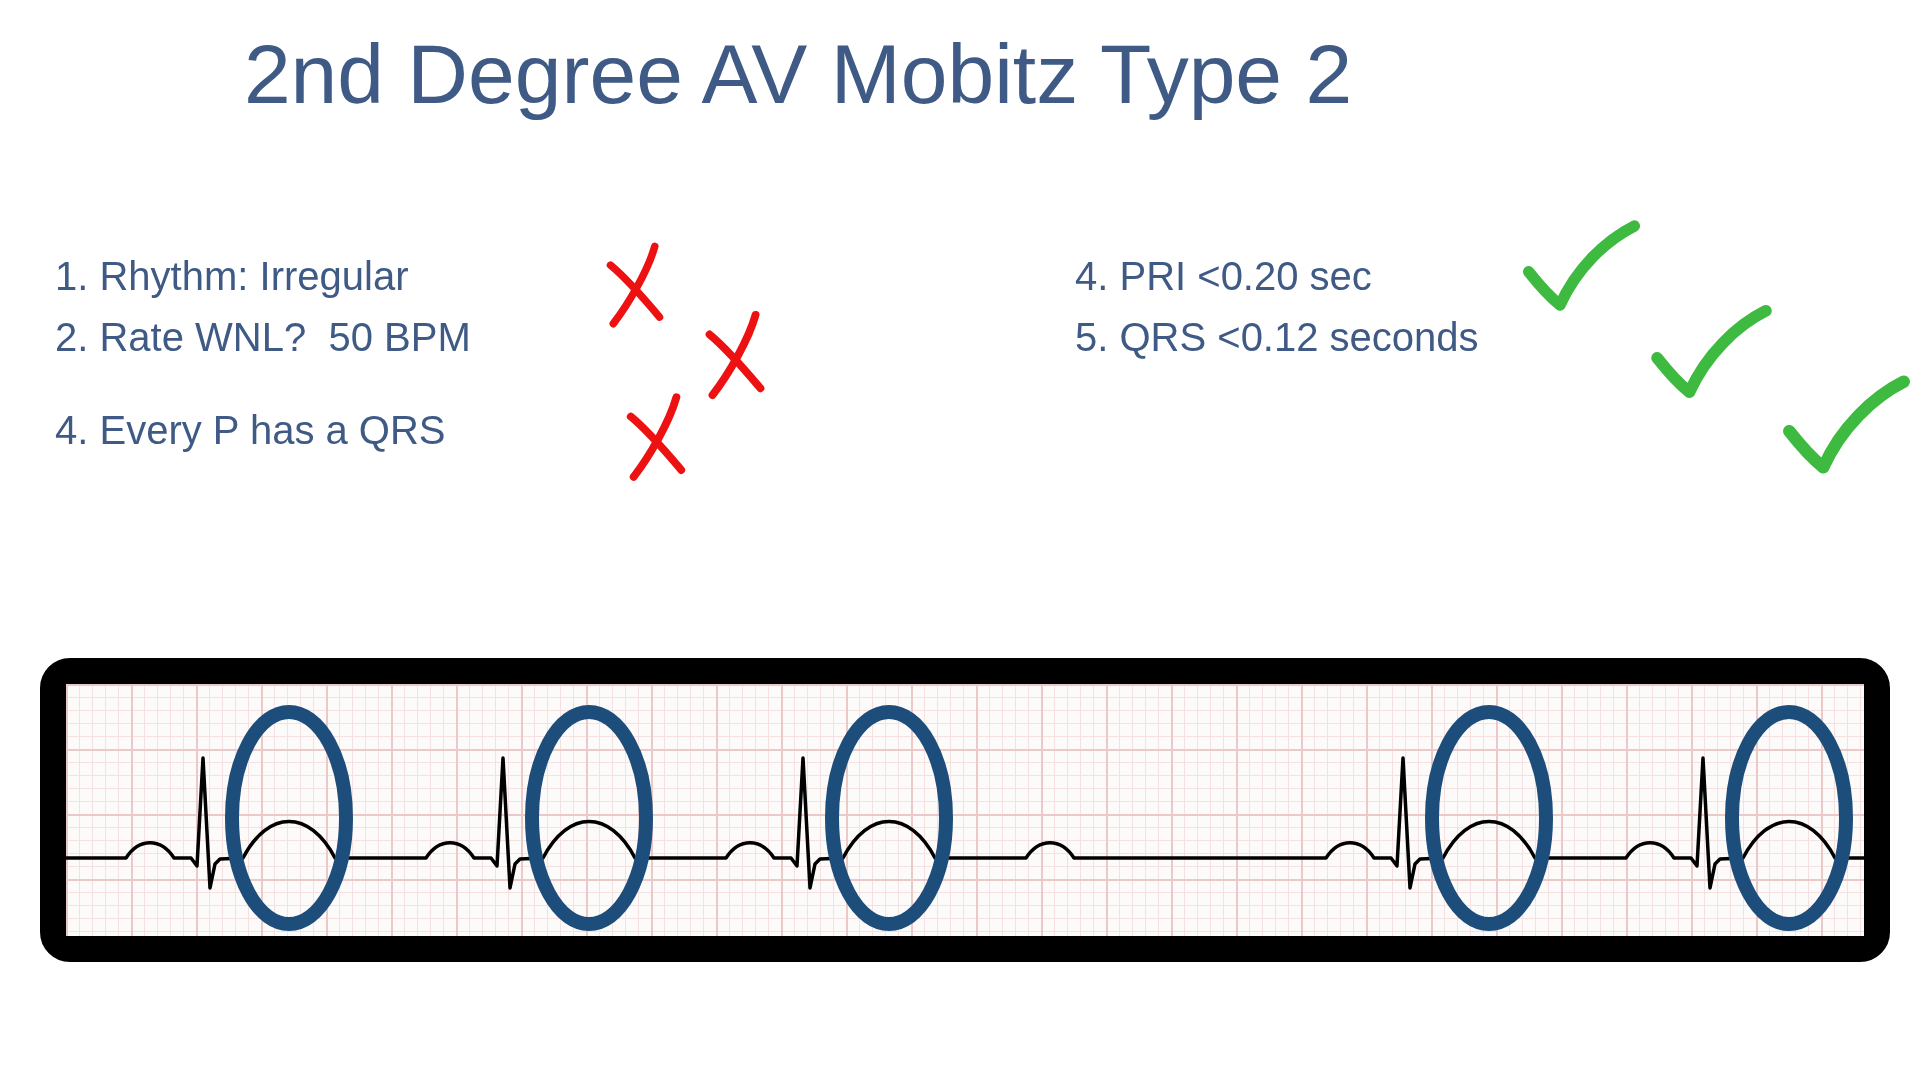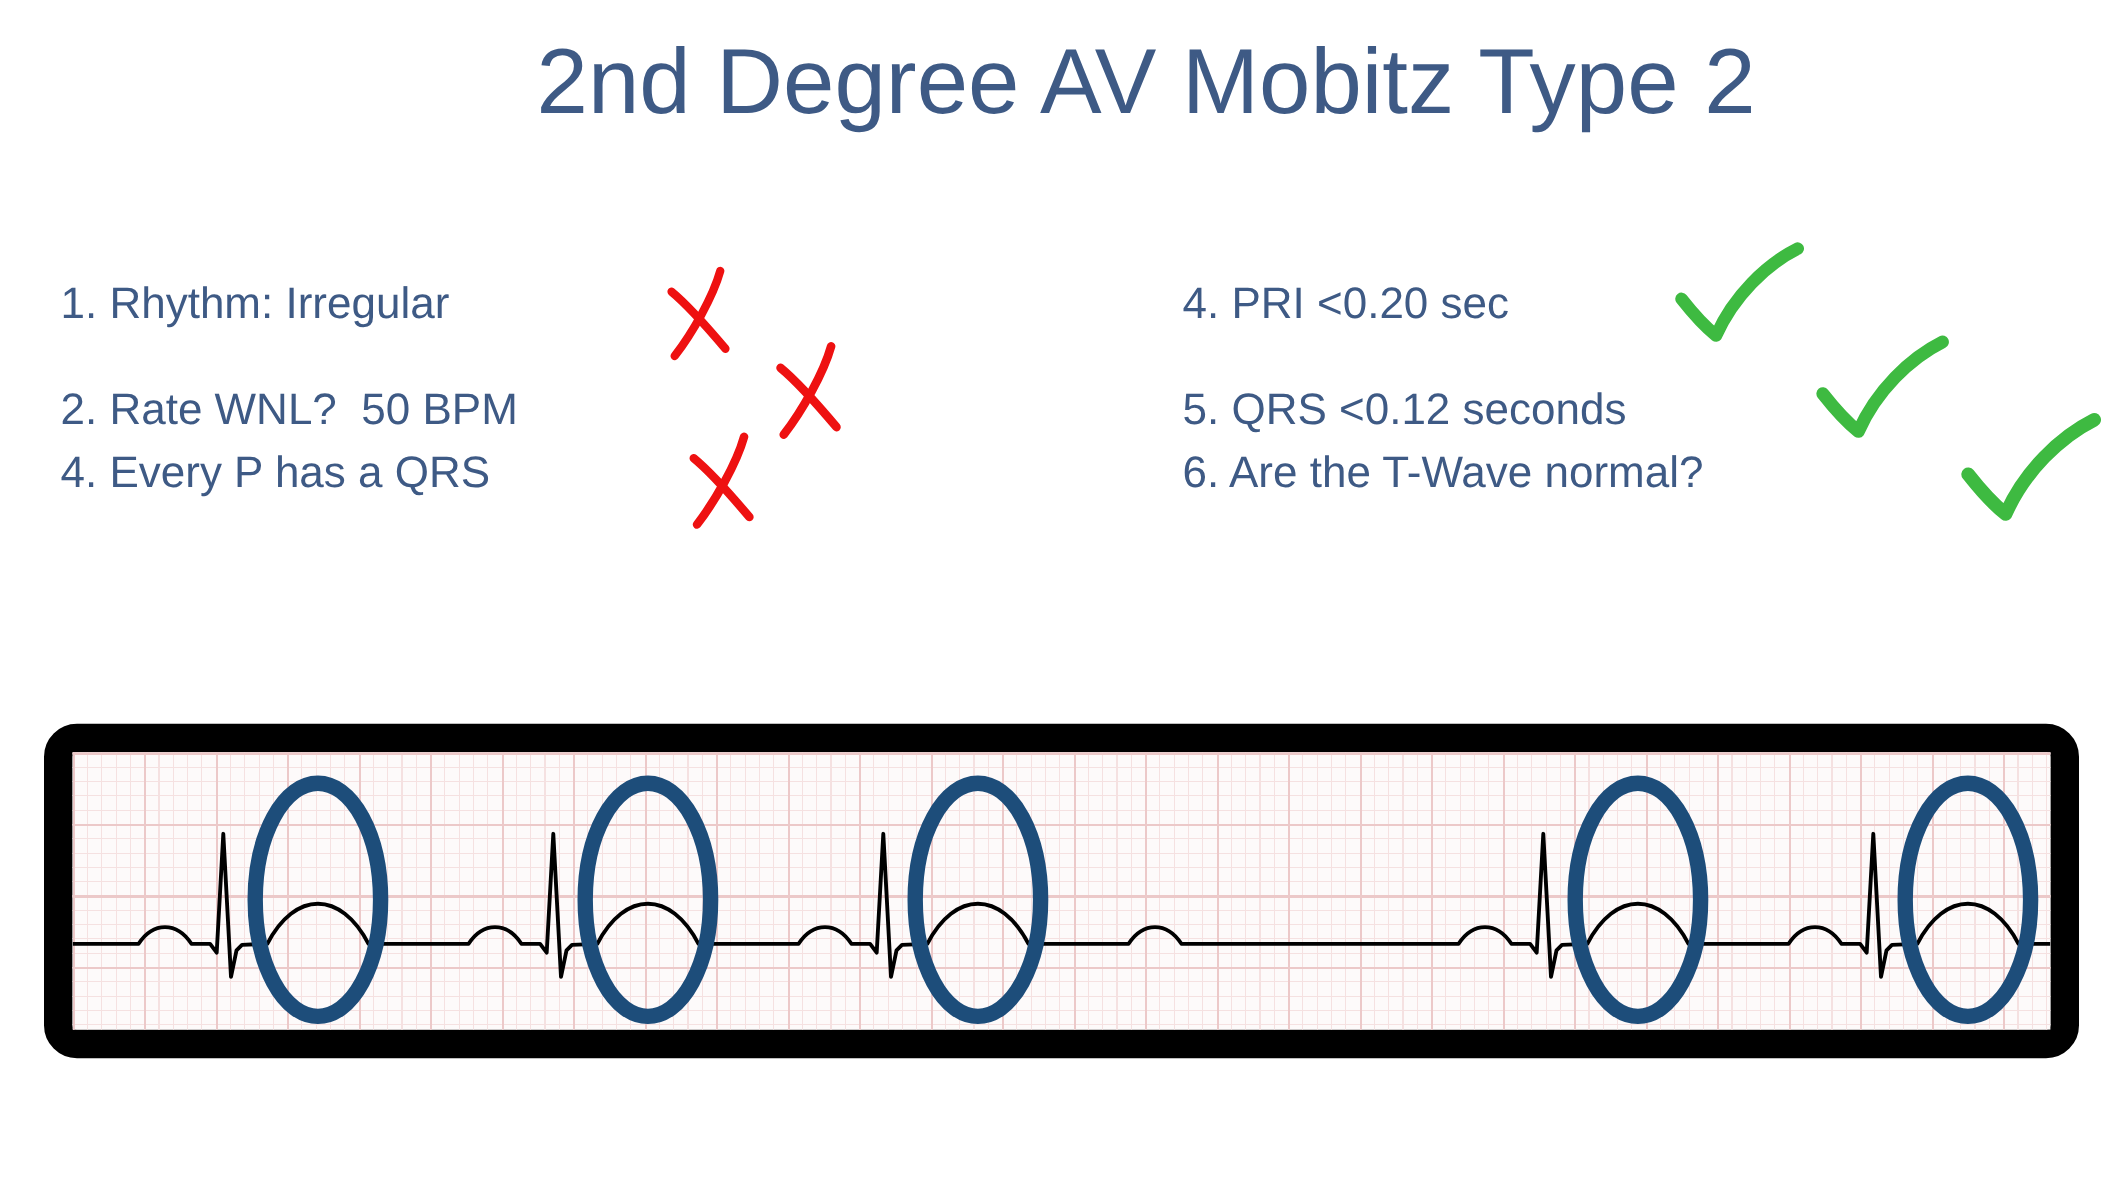--- a/index.html
+++ b/index.html
@@ -8,38 +8,38 @@
     background: var(--page-bg, #ffffff);
     font-family: "Liberation Sans", sans-serif;
     position: relative;
     overflow: hidden;
   }
   .slide { position: absolute; inset: 0; }
 
   .title {
     position: absolute;
     top: 26px; left: 0; width: 1596px;
-    text-align: right;
+    text-align: center;
     font-size: 84px;
     letter-spacing: 0px;
     color: var(--text, #3e5a85);
     white-space: pre;
   }
 
   .check-item {
     position: absolute;
     font-size: 40px;
     line-height: 1;
     color: var(--text, #3e5a85);
     white-space: pre;
   }
   .col-left  { left: 55px; }
   .col-right { left: 1075px; }
   .row-1 { top: 256px; }
-  .row-2 { top: 352px; }
+  .row-2 { top: 317px; }
   .row-3 { top: 410px; }
 
   .mark { position: absolute; }
   .mark path {
     fill: none;
     stroke-linecap: round;
     stroke-linejoin: round;
   }
   .xmark path { stroke: var(--fail-x, #ee1111); stroke-width: 8; }
   .check path { stroke: var(--pass-check, #3eba41); stroke-width: 12; }
@@ -90,21 +90,20 @@
 <div class="slide">
 
   <div class="title">2nd Degree AV Mobitz Type 2</div>
 
   <div class="check-item col-left row-1">1. Rhythm: Irregular</div>
   <div class="check-item col-left row-2">2. Rate WNL?  50 BPM</div>
   <div class="check-item col-left row-3">4. Every P has a QRS</div>
 
   <div class="check-item col-right row-1">4. PRI &lt;0.20 sec</div>
   <div class="check-item col-right row-2">5. QRS &lt;0.12 seconds</div>
-  <div class="check-item col-right row-3">6. Are the T-Wave normal?</div>
 
   <svg class="mark xmark pos-x1" viewBox="0 0 70 92">
     <path d="M 56 5 C 49 30, 29 65, 12 87"></path>
     <path d="M 9 25 C 26 39, 45 61, 61 80"></path>
   </svg>
   <svg class="mark xmark pos-x2" viewBox="0 0 70 92">
     <path d="M 56 5 C 49 30, 29 65, 12 87"></path>
     <path d="M 9 25 C 26 39, 45 61, 61 80"></path>
   </svg>
   <svg class="mark xmark pos-x3" viewBox="0 0 70 92">

